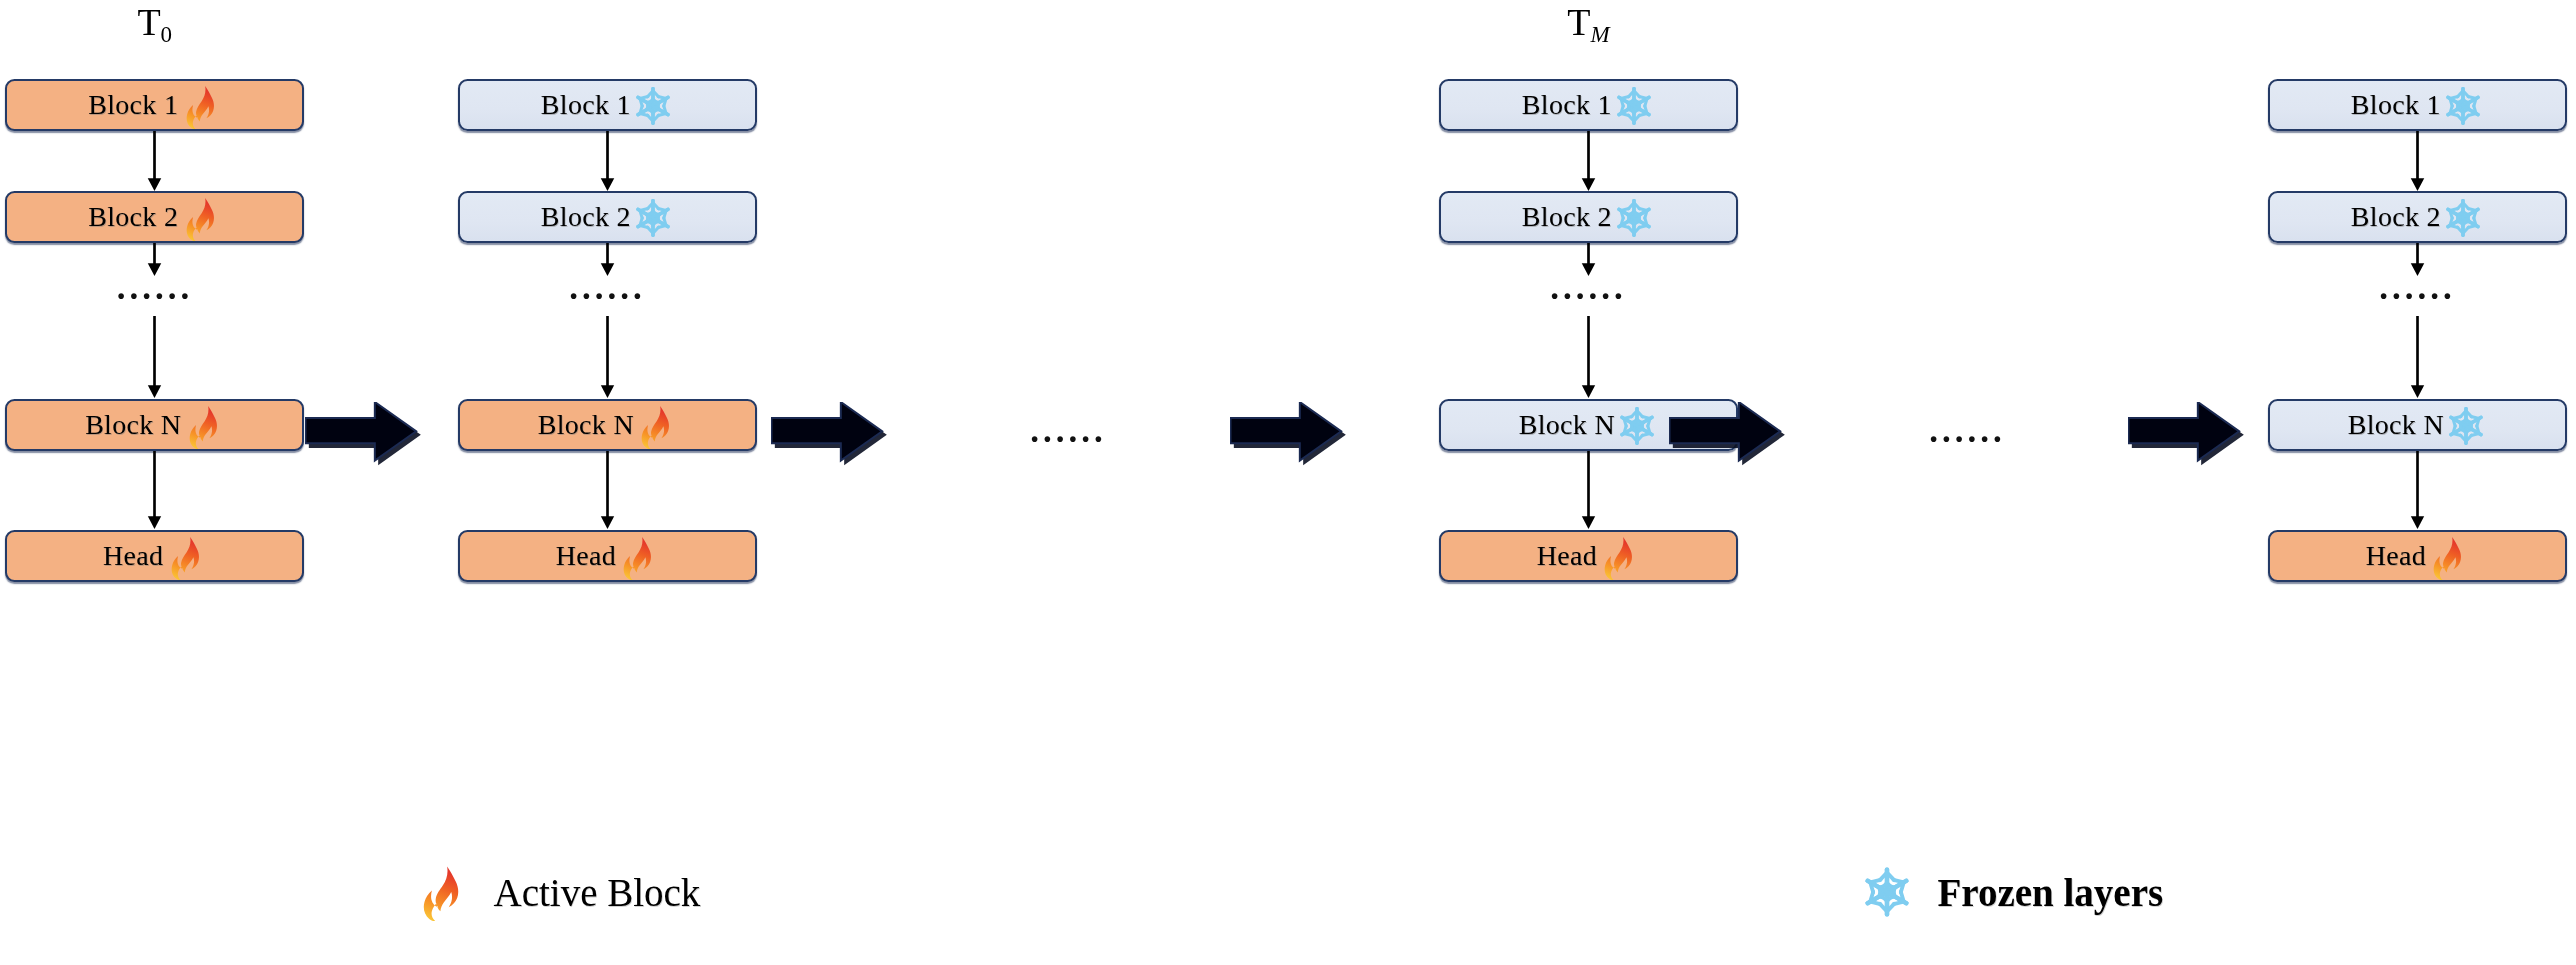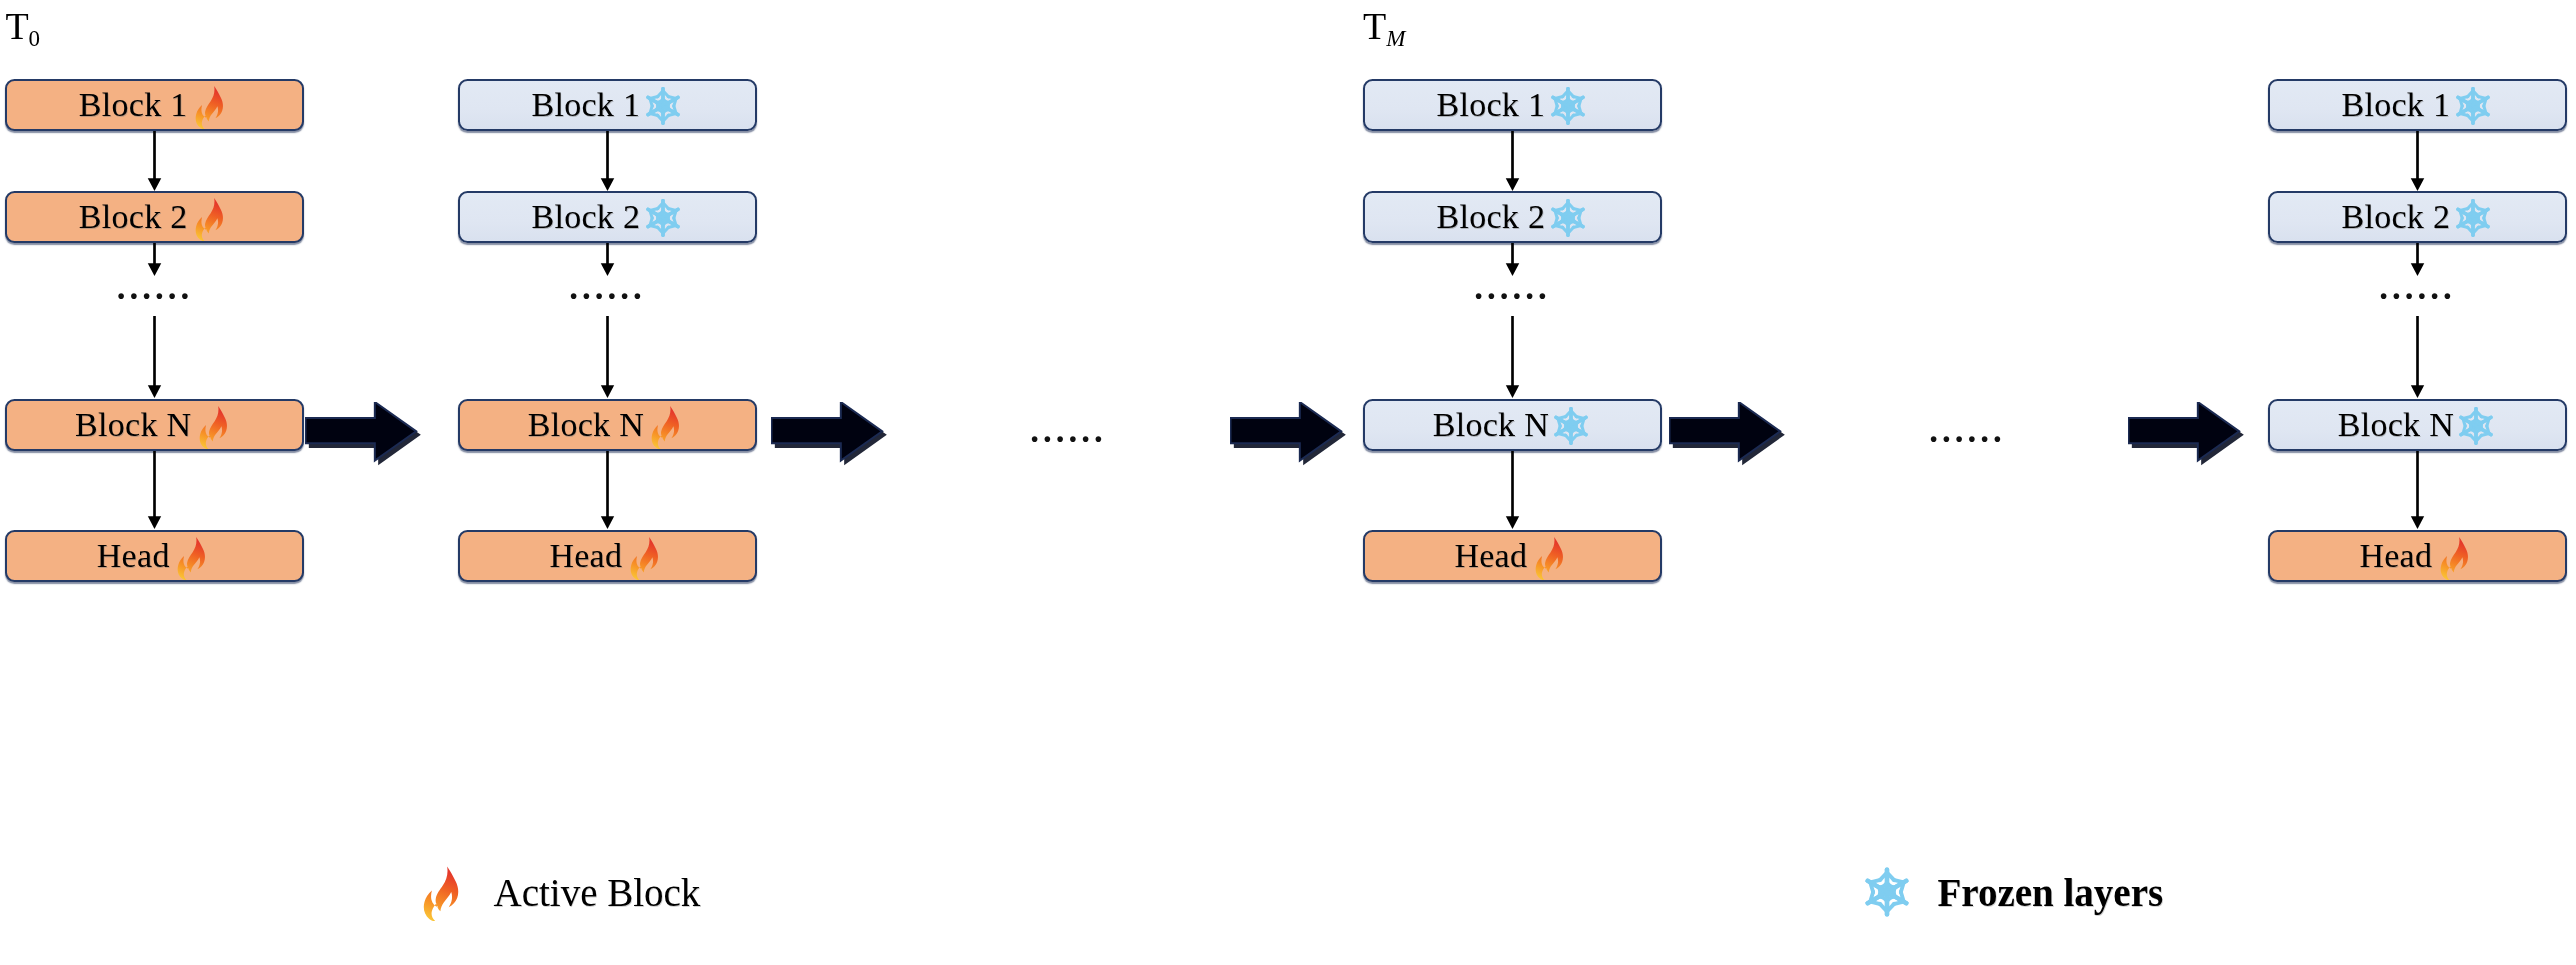--- a/index.html
+++ b/index.html
@@ -3,34 +3,34 @@
 <meta charset="utf-8">
 <style>
   html,body{margin:0;padding:0;background:#ffffff;}
   body{width:2576px;height:965px;overflow:hidden;
        font-family:"Liberation Serif","DejaVu Serif",serif;color:#000;}
   #stage{position:relative;width:2576px;height:965px;background:#fff;}
 
   
   .column{position:absolute;top:0;width:299px;height:791px;}
   .col-title{position:absolute;left:0;top:0;width:299px;height:42px;
-             text-align:left;font-size:38px;line-height:50px;white-space:nowrap;}
+             text-align:center;font-size:38px;line-height:42px;white-space:nowrap;}
   .col-title .base{font-size:38px;}
   .col-title .sub{font-size:23px;vertical-align:-0.30em;letter-spacing:0.3px;}
   .col-title .sub.ital{font-style:italic;}
 
   
   .block{position:absolute;left:0;width:299px;height:52px;
          border:2.7px solid #243a66;border-radius:9.4px;
          box-sizing:border-box;
          display:flex;align-items:center;justify-content:center;
          box-shadow:0 2px 1.3px rgba(30,45,85,.55);}
   .block.active{background:#f4b183;}
   .block.frozen{background:linear-gradient(180deg,#e2e9f4 0%,#dfe6f2 60%,#d9e1ef 100%);}
-  .block-label{font-size:34px;line-height:34px;letter-spacing:0.3px;white-space:nowrap;
+  .block-label{font-size:28px;line-height:34px;letter-spacing:0.3px;white-space:nowrap;
                text-shadow:0.7px 0.7px 0 rgba(120,120,120,.45);}
   .blk-icon{display:inline-block;width:42px;height:42px;margin-left:1.3px;
             vertical-align:middle;position:relative;top:1.3px;}
 
   
   .vconn{position:absolute;width:23px;left:138px;}
   .vconn svg{display:block;}
 
   
   .dots{position:absolute;left:0;width:299px;text-align:center;
@@ -283,21 +283,21 @@
           <polygon points="17,123 7,104 27,104" fill="#000"></polygon>
         </svg>
       </div>
       <div class="vconn" style="top: 451px;">
         <svg width="23" height="78" viewBox="0 0 34 117">
           <line x1="17" y1="0" x2="17" y2="101" stroke="#000" stroke-width="4"></line>
           <polygon points="17,117 7,98 27,98" fill="#000"></polygon>
         </svg>
       </div>
     </div>
-    <div class="column" style="left: 1363px;">
+    <div class="column" style="left: 1439px;">
       <div class="col-title" style="top: 1.3px;"><span class="base">T</span><span class="sub ital">M</span></div>
       <div class="block frozen" style="top: 79px;">
         <span class="block-label">Block 1</span>
         <span class="blk-icon"><svg viewBox="0 0 64 64" width="42" height="42" aria-hidden="true">
             <circle cx="32" cy="32" r="5.2" fill="#7fcdf0"></circle>
             <g transform="rotate(0 32 32)">
               <rect x="29.4" y="3" width="5.2" height="58" rx="2.2" fill="#7fcdf0"></rect>
               <path d="M32 9 L23.5 18" stroke="#7fcdf0" stroke-width="4.6" stroke-linecap="round" fill="none"></path>
               <path d="M32 9 L40.5 18" stroke="#7fcdf0" stroke-width="4.6" stroke-linecap="round" fill="none"></path>
               <path d="M32 21 L25 28" stroke="#7fcdf0" stroke-width="4.2" stroke-linecap="round" fill="none"></path>

